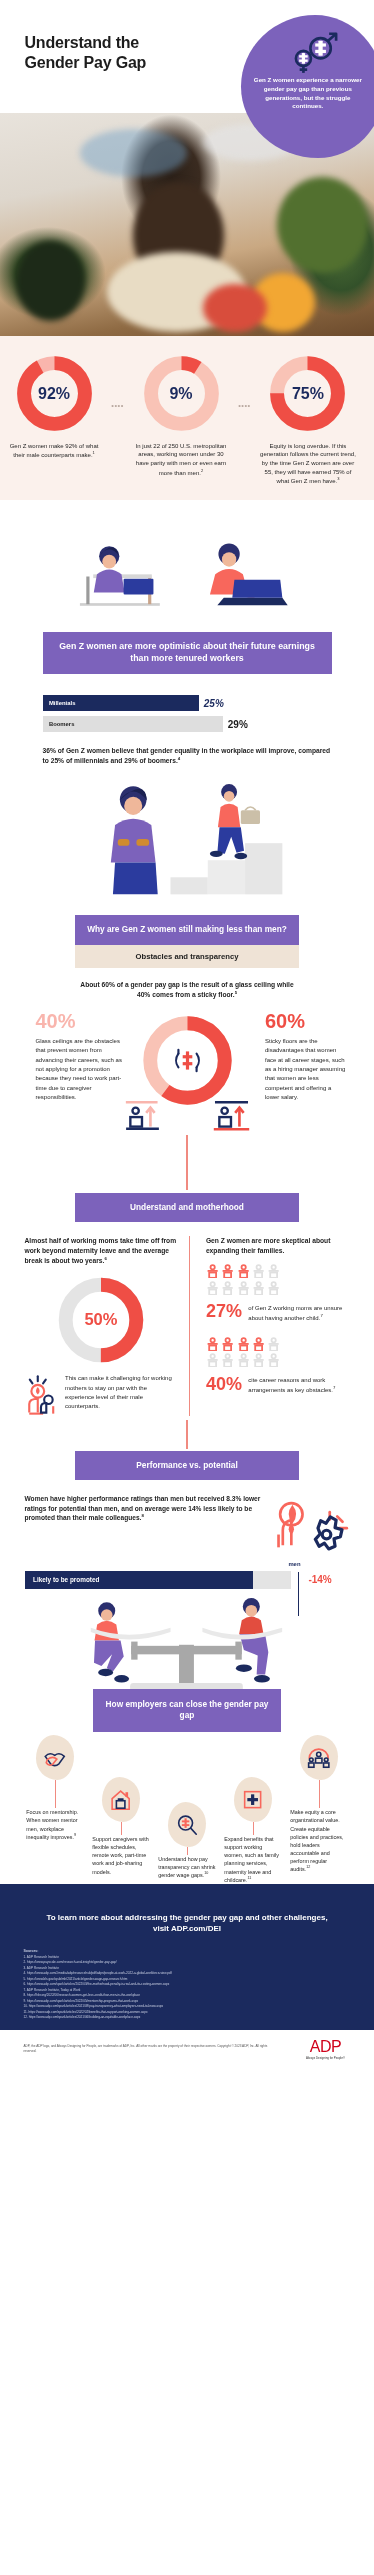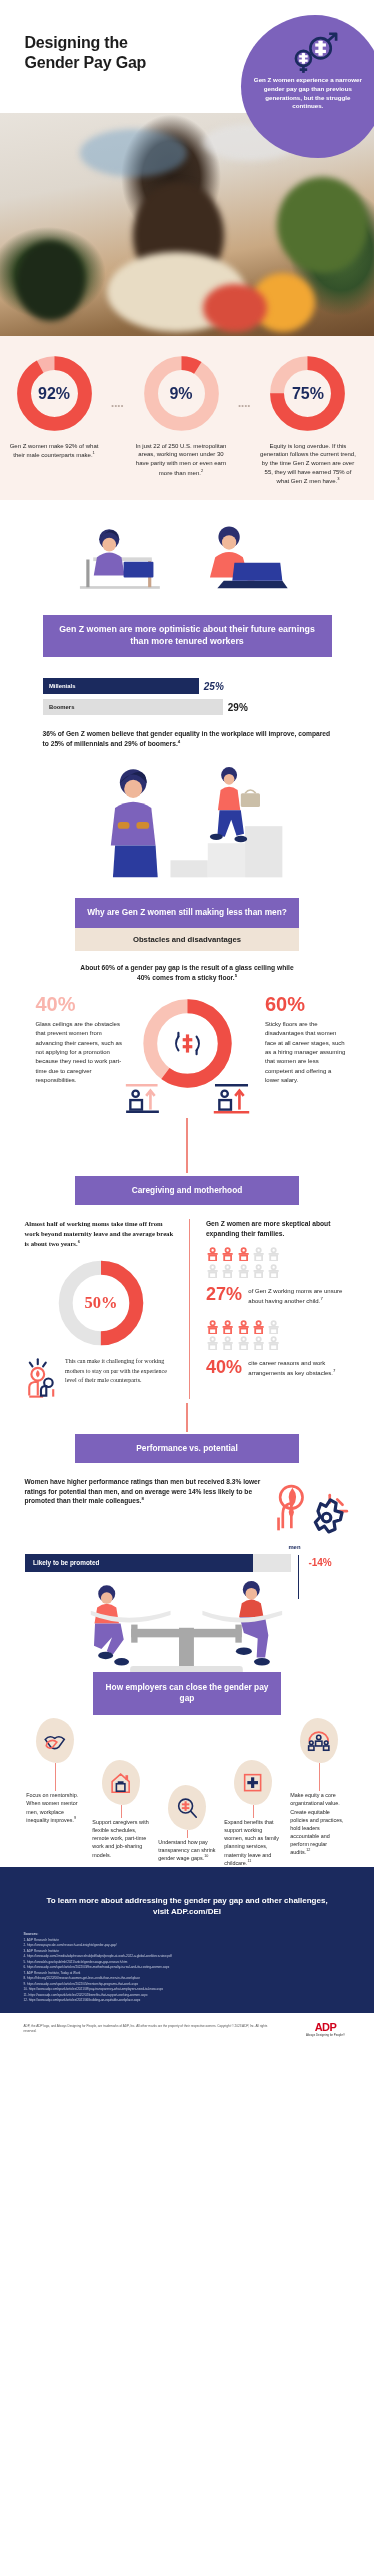--- a/index.html
+++ b/index.html
@@ -115,20 +115,21 @@
     color: #262626;
   }
   .donut-caption sup { font-size: 4px; }
 
   
   .optimism {
     position: relative;
     width: 374px;
     background: #ffffff;
     padding-top: 6.4px;
+    margin-top: 17px;
   }
   .illus-desk { position: relative; width: 374px; height: 107px; }
   .banner-purple {
     width: 289px; margin: 2.1px auto 0 auto;
     background: #7c62bb; color: #fff;
     text-align: center;
     font-size: 8.8px; font-weight: bold; line-height: 1.34;
     padding: 9px 10.7px;
   }
   .banner-purple.small { font-size: 8.3px; }
@@ -175,21 +176,21 @@
   .ring-wrap { position: relative; width: 99px; height: 99px; }
   .ring-center {
     position: absolute; inset: 0; display: flex; align-items: center; justify-content: center;
   }
   .mini-icons { width: 126px; display: flex; justify-content: space-between; margin-top: -11.7px; }
   .connector { width: 1.1px; height: 55px; background: #f08a80; margin: 3.2px auto 0 auto; }
 
   
   .care { width: 374px; background: #ffffff; padding-top: 3.2px; }
   .care-grid { width: 325px; margin: 14px auto 0 auto; display: flex; }
-  .care-left { width: 165px; padding-right: 11.7px; font-family: Liberation Serif, serif; }
+  .care-left { width: 165px; padding-right: 11.7px; }
   .care-div { width: 0.8px; background: #f08a80; }
   .care-right { width: 160px; padding-left: 16px; }
   .care-head { font-size: 6.7px; font-weight: bold; line-height: 1.45; color: #1d1d1d; margin-bottom: 8.5px; }
   .care-head sup { font-size: 4.3px; }
   .half-donut { position: relative; width: 92px; height: 92px; margin: 3.2px auto 0 auto; }
   .half-donut .donut-label { color: #ef4e45; font-size: 16.5px; }
   .care-icon-row { display: flex; align-items: flex-start; gap: 7.5px; margin-top: 8.5px; }
   .care-icon-text { font-size: 6px; line-height: 1.55; color: #262626; flex: 1; }
   .people-grid { display: grid; grid-template-columns: repeat(5, 13.3px); gap: 2.1px; margin-bottom: 7.5px; }
   .pct-block { display: flex; align-items: flex-start; gap: 6.4px; margin-bottom: 14px; }
@@ -239,42 +240,42 @@
   .refs-list { font-size: 3.1px; line-height: 1.62; }
   .refs-list div { margin-bottom: 0.5px; word-break: break-all; }
 
   
   .footer {
     width: 374px; background: #ffffff; padding: 7.5px 0 8.5px 0;
     display: flex; align-items: center;
   }
   .footer-text { width: 277px; padding-left: 23.5px; font-size: 3.1px; line-height: 1.6; color: #555; }
   .footer-logo { flex: 1; display: flex; flex-direction: column; align-items: center; }
-  .adp-mark { font-size: 11px; font-weight: bold; color: #d0021b; letter-spacing: -0.5px; }
+  .adp-mark { font-size: 16px; font-weight: normal; color: #d0021b; letter-spacing: -0.5px; }
   .adp-tag { font-size: 2.9px; color: #333; text-align: center; line-height: 1.3; margin-top: 1.1px; }
 </style>
 </head>
 <body>
 
 <div class="page">
 
   <section class="hero">
     <div class="hero-photo">
       <div class="blur-shape s1"></div>
       <div class="blur-shape s2"></div>
       <div class="blur-shape s7"></div>
       <div class="blur-shape s8"></div>
       <div class="blur-shape s3"></div>
       <div class="blur-shape s4"></div>
       <div class="blur-shape s5"></div>
       <div class="blur-shape s6"></div>
     </div>
 
     <h1 class="hero-title">
-      <span>Designing the</span><br>
+      <span>Understand the</span><br>
       <span>Gender Pay Gap</span>
     </h1>
 
     <div class="hero-bubble">
       <svg class="bubble-icon" viewBox="0 0 112 80">
         <g fill="none" stroke="#1b2a5e" stroke-width="5">
           <circle cx="72" cy="32" r="19"></circle>
           <line x1="85" y1="19" x2="101" y2="5"></line>
           <polyline points="88,5 101,5 101,18" stroke-linejoin="round"></polyline>
           <circle cx="40" cy="51" r="14"></circle>
@@ -413,21 +414,21 @@
           <ellipse cx="406" cy="146" rx="12" ry="6" fill="#1b2a5e"></ellipse>
           <ellipse cx="452" cy="150" rx="12" ry="6" fill="#1b2a5e"></ellipse>
           <rect x="452" y="64" width="36" height="26" rx="3" fill="#cbbfa8"></rect>
           <path d="M460 64 q10 -12 20 0" fill="none" stroke="#cbbfa8" stroke-width="3"></path>
         </g>
       </svg>
     </div>
 
     <div class="banner-stack">
       <div class="banner-purple small" style="width:100%;margin:0;">Why are Gen Z women still making less than men?</div>
-      <div class="banner-sub">Obstacles and disadvantages</div>
+      <div class="banner-sub">Obstacles and transparency</div>
     </div>
 
     <div class="intro-note">
       <span>About 60% of a gender pay gap is the result of a glass ceiling while 40% comes from a sticky floor.</span><sup>5</sup>
     </div>
 
     <div class="split-stat">
       <div class="split-col left">
         <div class="split-pct pct-light">40%</div>
         <div class="split-body">Glass ceilings are the obstacles that prevent women from advancing their careers, such as not applying for a promotion because they need to work part-time due to caregiver responsibilities.</div>
@@ -490,21 +491,21 @@
         <div class="split-pct pct-dark">60%</div>
         <div class="split-body">Sticky floors are the disadvantages that women face at all career stages, such as a hiring manager assuming that women are less competent and offering a lower salary.</div>
       </div>
     </div>
 
     <div class="connector"></div>
   </section>
 
   <section class="care">
     <div style="width:224px;margin:0 auto;">
-      <div class="banner-purple small" style="width:100%;margin:0;">Caregiving and motherhood</div>
+      <div class="banner-purple small" style="width:100%;margin:0;">Understand and motherhood</div>
     </div>
 
     <div class="care-grid">
       <div class="care-left">
         <div class="care-head">
           <span>Almost half of working moms take time off from work beyond maternity leave and the average break is about two years.</span><sup>6</sup>
         </div>
         <div class="half-donut">
           <svg width="92" height="92" viewBox="0 0 172 172">
             <circle cx="86" cy="86" r="66" fill="none" stroke="#e4e4e4" stroke-width="26"></circle>

